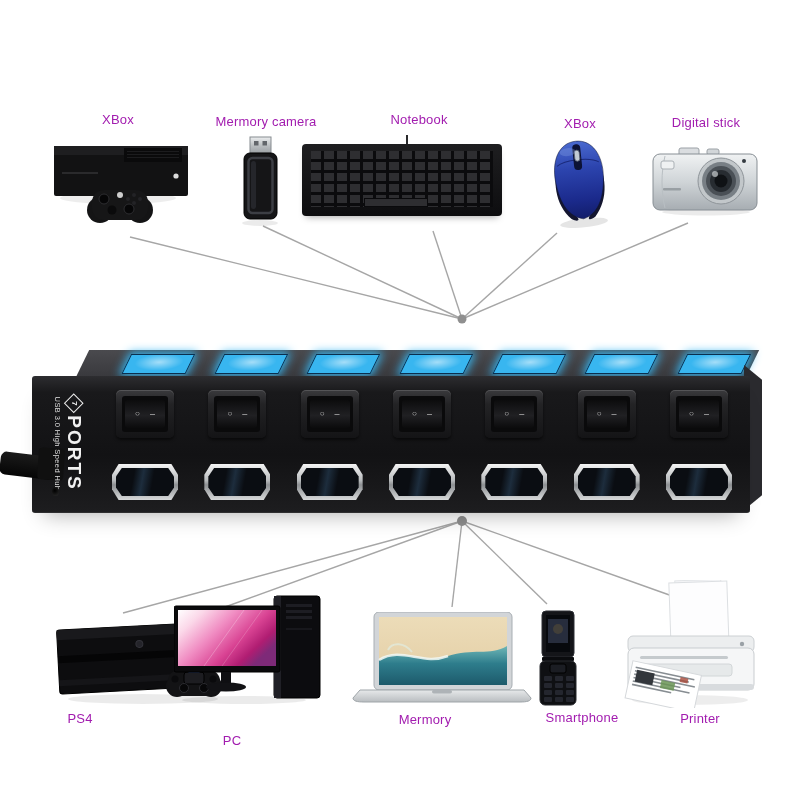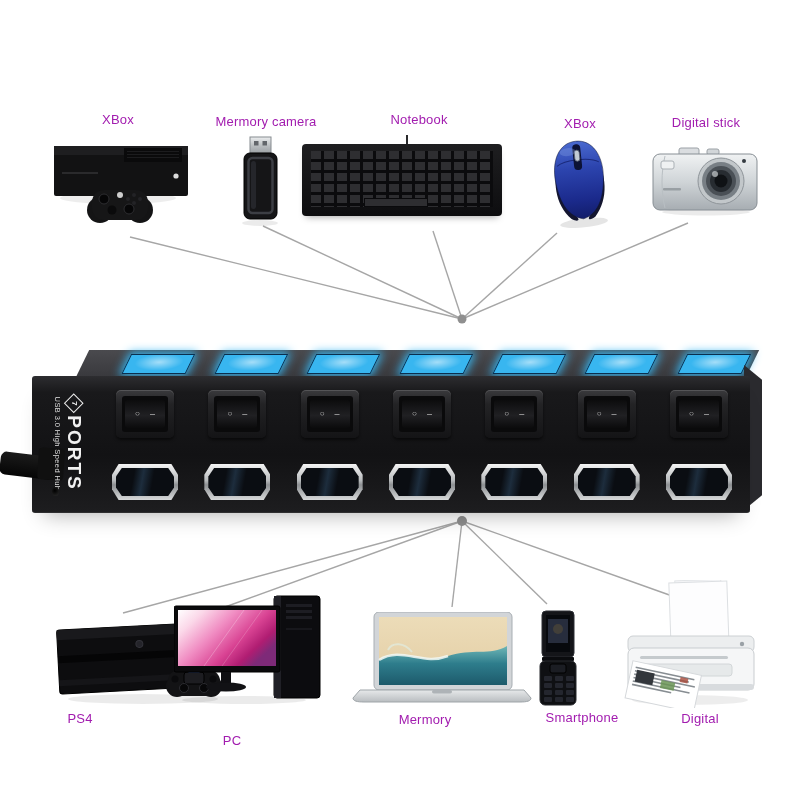--- a/index.html
+++ b/index.html
@@ -441,15 +441,15 @@
       <rect x="14" y="96" width="18" height="12" fill="#33373c"></rect>
       <rect x="40" y="101" width="14" height="8" fill="#6a9455" opacity=".85"></rect>
       <rect x="58" y="94" width="8" height="5" fill="#a84a3a" opacity=".8"></rect>
     </g>
   </svg>
 
   <span class="dev-label" style="left:80px;top:711px">PS4</span>
   <span class="dev-label" style="left:232px;top:733px">PC</span>
   <span class="dev-label" style="left:425px;top:712px">Mermory</span>
   <span class="dev-label" style="left:582px;top:710px">Smartphone</span>
-  <span class="dev-label" style="left:700px;top:711px">Digital</span>
+  <span class="dev-label" style="left:700px;top:711px">Printer</span>
 
 </div>
 
 </body></html>

